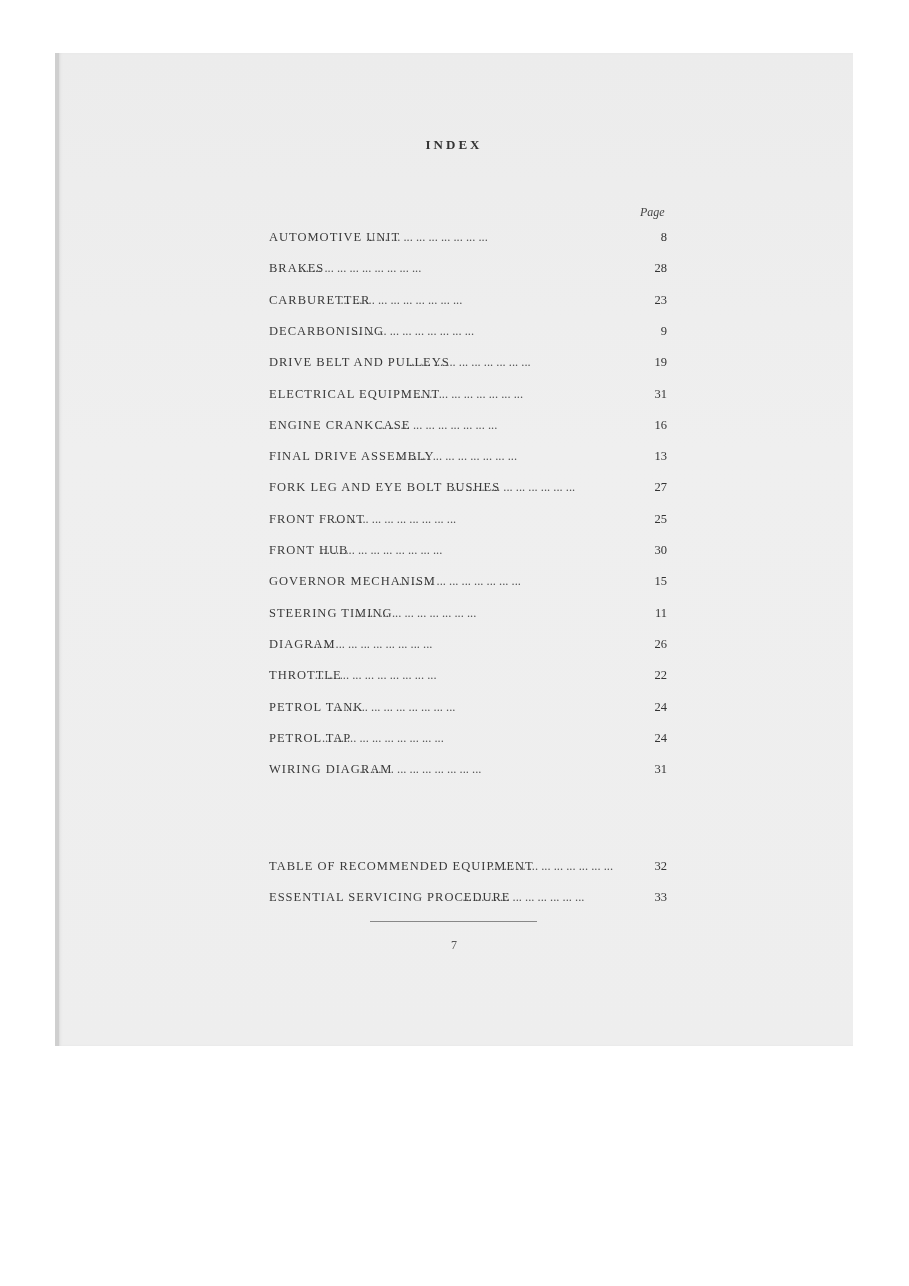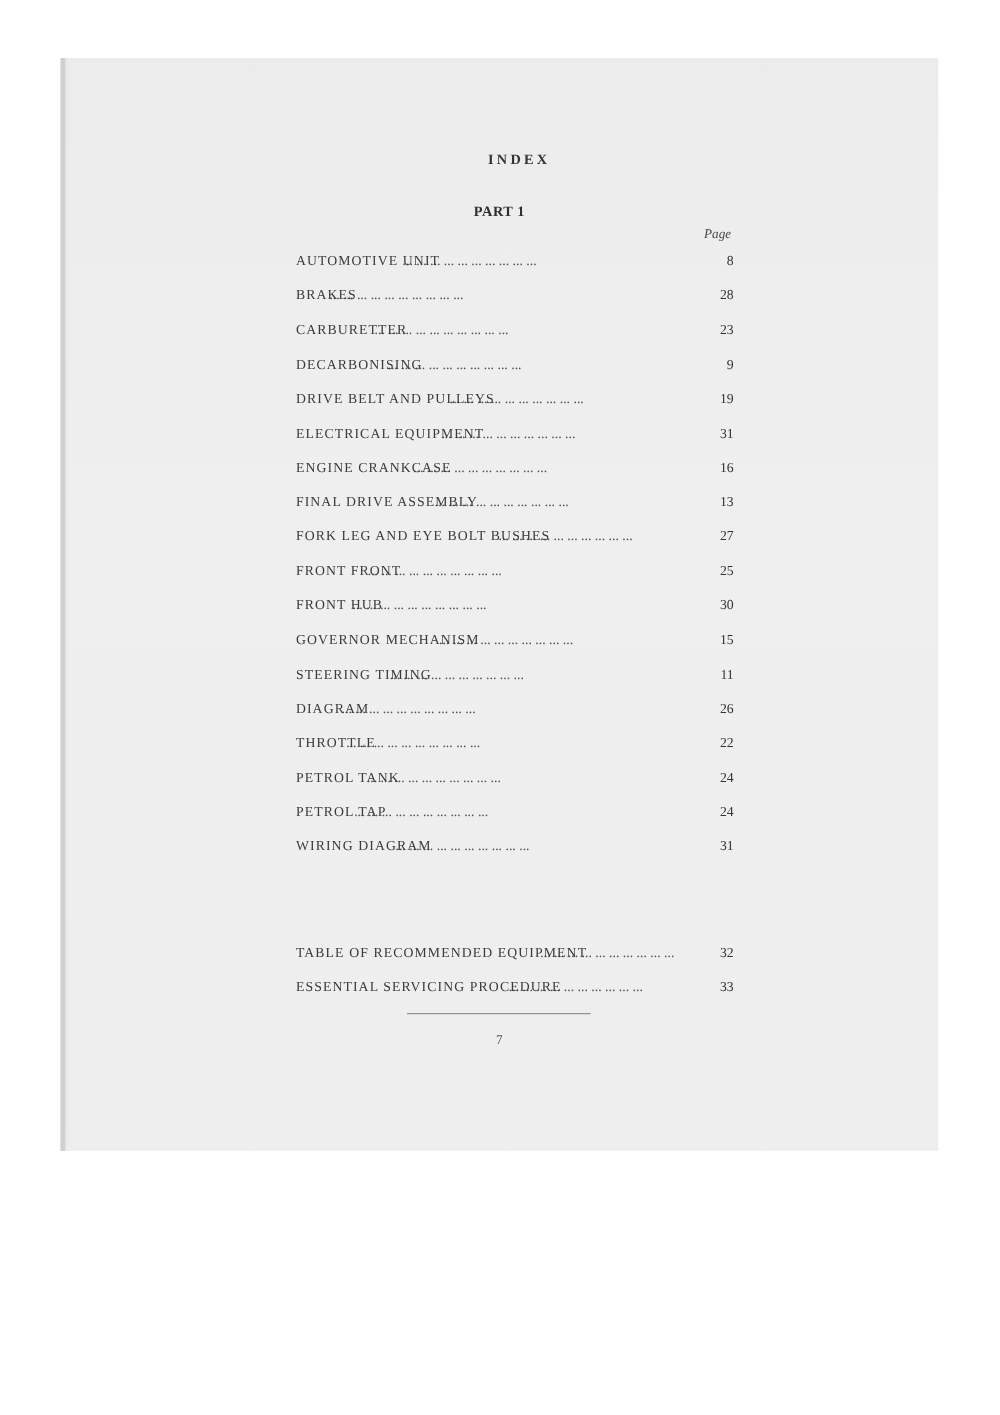--- a/index.html
+++ b/index.html
@@ -17,21 +17,21 @@
       background: linear-gradient(180deg, #ececec 0%, #efefef 40%, #eeeeee 100%);
       box-shadow: inset 6px 0 4px -3px #bdbdbd;
     }
     .page::after {
       content: ""; position: absolute; left: 0; top: 0; bottom: 0; width: 4px;
       background: #cfcfcf;
     }
     .index-title {
       position: absolute; left: 0; width: 100%; top: 84px;
       text-align: center; font-size: 13px; font-weight: bold;
-      letter-spacing: 3px; color: #333; padding-left: 18px;
+      letter-spacing: 3px; color: #333; padding-left: 0;
     }
     .part-title {
       position: absolute; left: 0; width: 100%;
       text-align: center; font-size: 13px; font-weight: bold;
       color: #2f2f2f; letter-spacing: 0.5px;
     }
     .part1-title { top: 131px; }
     .part2-title { top: 759px; padding-right: 10px; }
     .page-col-label {
       position: absolute; left: 585px; top: 152px;
@@ -59,21 +59,20 @@
     .folio {
       position: absolute; left: 0; width: 100%; top: 885px;
       text-align: center; font-size: 12px; color: #555; padding-right: 10px;
     }
   </style>
 </head>
 <body>
 
 <div class="page">
   <div class="index-title">INDEX</div>
-  <div class="part-title part1-title">PART 1</div>
   <div class="page-col-label">Page</div>
 
   <div class="entries" id="part1">
       <div class="entry" style="top: 177px;">
         <span class="leader"><span style="visibility: hidden;">AUTOMOTIVE UNIT  </span>...       ...       ...       ...       ...       ...       ...       ...       ...       ...</span>
         <span class="label">AUTOMOTIVE UNIT</span>
         <span class="page-num">8</span>
       </div>
       <div class="entry" style="top: 208.3px;">
         <span class="leader"><span style="visibility: hidden;">BRAKES  </span>...       ...       ...       ...       ...       ...       ...       ...       ...       ...</span>

